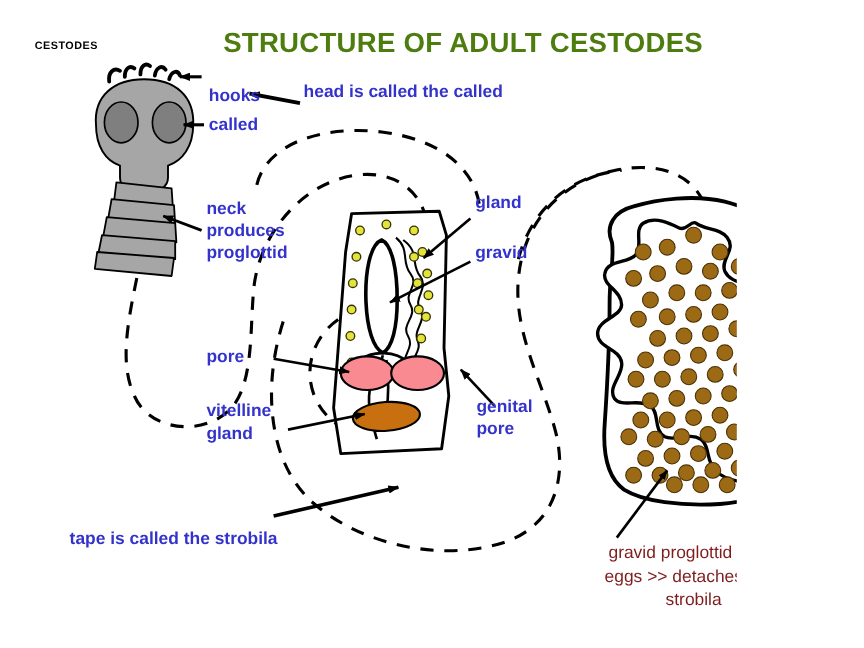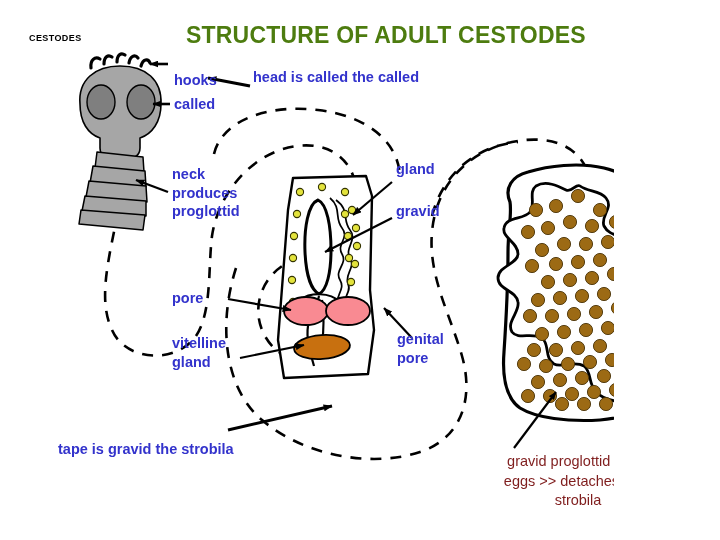--- a/index.html
+++ b/index.html
@@ -353,19 +353,19 @@
   <div class="lbl" style="left:396px; top:202px;">gravid</div>
 
   <div class="lbl" style="left:172px; top:289px;">pore</div>
 
   <div class="lbl multi" style="left:172px; top:334px;">vitelline
 gland</div>
 
   <div class="lbl multi" style="left:397px; top:330px;">genital
 pore</div>
 
-  <div class="lbl" style="left:58px; top:440px;">tape is gravid the strobila</div>
+  <div class="lbl" style="left:58px; top:440px;">tape is called the strobila</div>
 
   <div id="caption-gravid">gravid proglottid full of
 eggs  &gt;&gt;  detaches from
 strobila</div>
 
 </div>
 
 </body></html>

